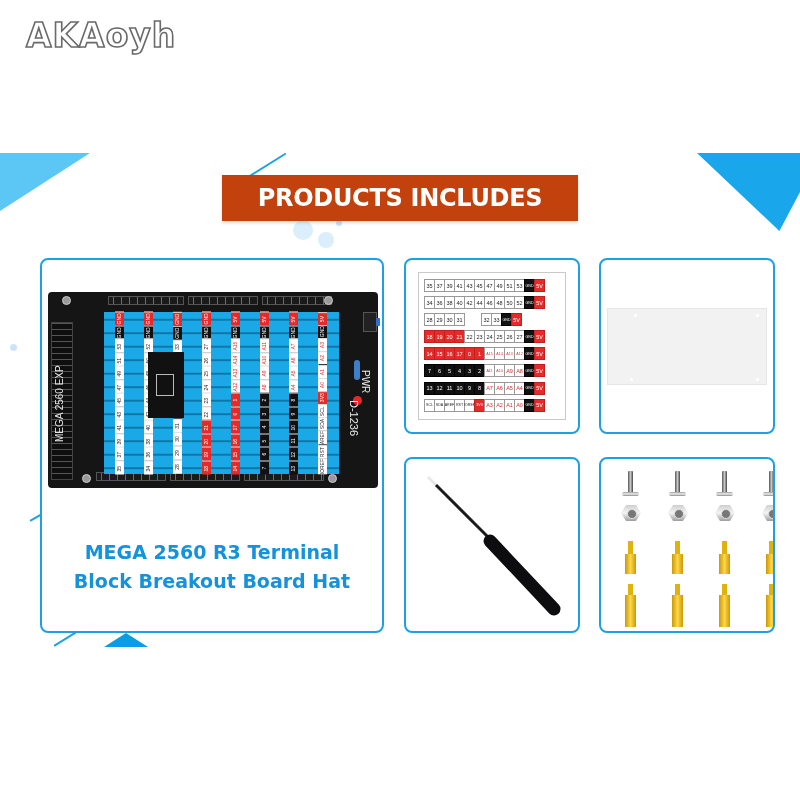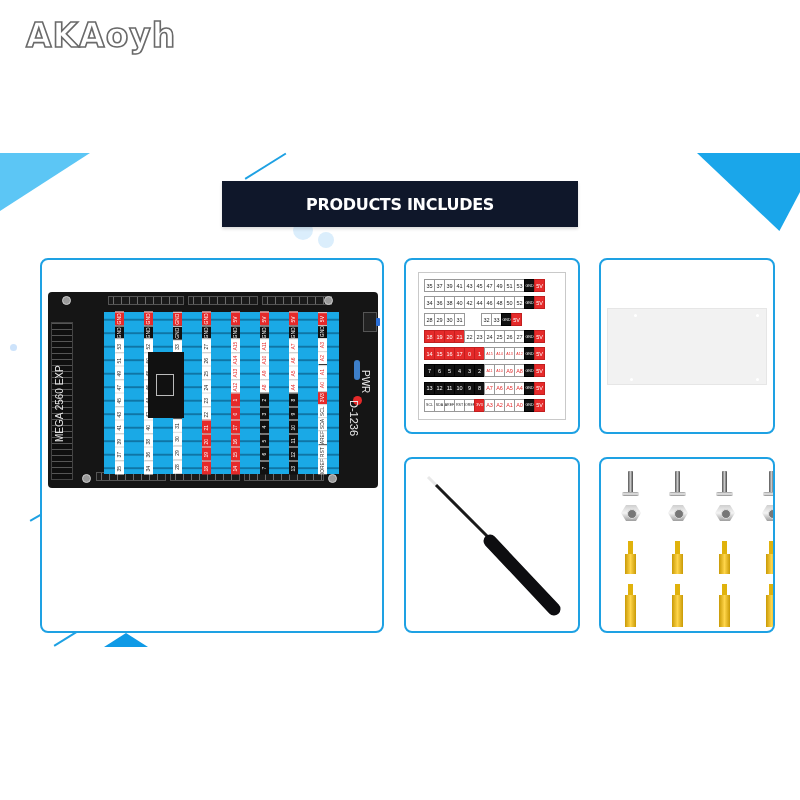--- a/index.html
+++ b/index.html
@@ -24,26 +24,25 @@
     background: #1aa6ea;
     clip-path: polygon(0 0, 100% 0, 100% 50%, 80% 100%);
   }
   .deco-line {
     position: absolute; height: 1.5px; background: #1ea1e3; transform-origin: left center;
   }
   .bubble { position: absolute; border-radius: 50%; background: #dbeefc; }
 
   .banner {
     position: absolute; left: 222px; top: 175px; width: 356px; height: 46px;
-    background: #0f172a; color: #fff;
-    font-family: "DejaVu Sans", sans-serif; font-weight: bold; font-size: 16px;
+    background: #c2410c; color: #fff;
+    font-family: "DejaVu Sans", sans-serif; font-weight: bold; font-size: 24px;
     display: flex; align-items: center; justify-content: center;
     box-shadow: 0 2px 3px rgba(0,0,0,0.15);
     letter-spacing: -0.3px;
-    margin-top: 6px;
   }
 
   .card {
     position: absolute; border: 2px solid #1ea1e3; border-radius: 8px; background: #fff;
     overflow: hidden;
   }
   .card-main { left: 40px; top: 258px; width: 344px; height: 375px; }
   .card-sticker { left: 404px; top: 258px; width: 176px; height: 176px; }
   .card-acrylic { left: 599px; top: 258px; width: 176px; height: 176px; }
   .card-screwdriver { left: 404px; top: 457px; width: 176px; height: 176px; }
@@ -334,20 +333,24 @@
 
     <div class="chip-area">
         <div class="chip"></div>
       </div>
     <div class="button-sw"></div>
     <div class="resistor"></div>
     <div class="led"></div>
     <div class="pwr">PWR</div>
     <div class="board-id">D-1236</div>
   </div>
+  <div class="product-title">
+    <div>MEGA 2560 R3 Terminal</div>
+    <div>Block Breakout Board Hat</div>
+  </div>
 </div>
 
 <div class="card card-sticker">
   <div class="sheet" id="sheet">
       <div class="srow">
         <div class="sc">35</div>
         <div class="sc">37</div>
         <div class="sc">39</div>
         <div class="sc">41</div>
         <div class="sc">43</div>

